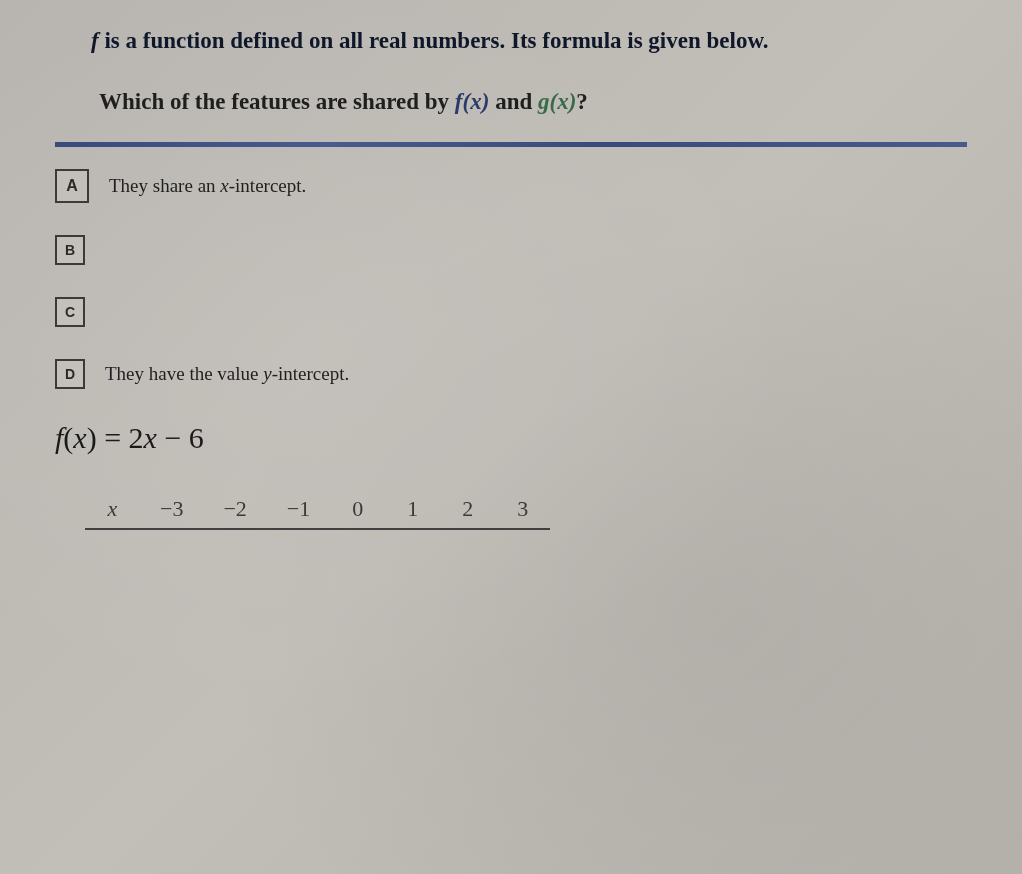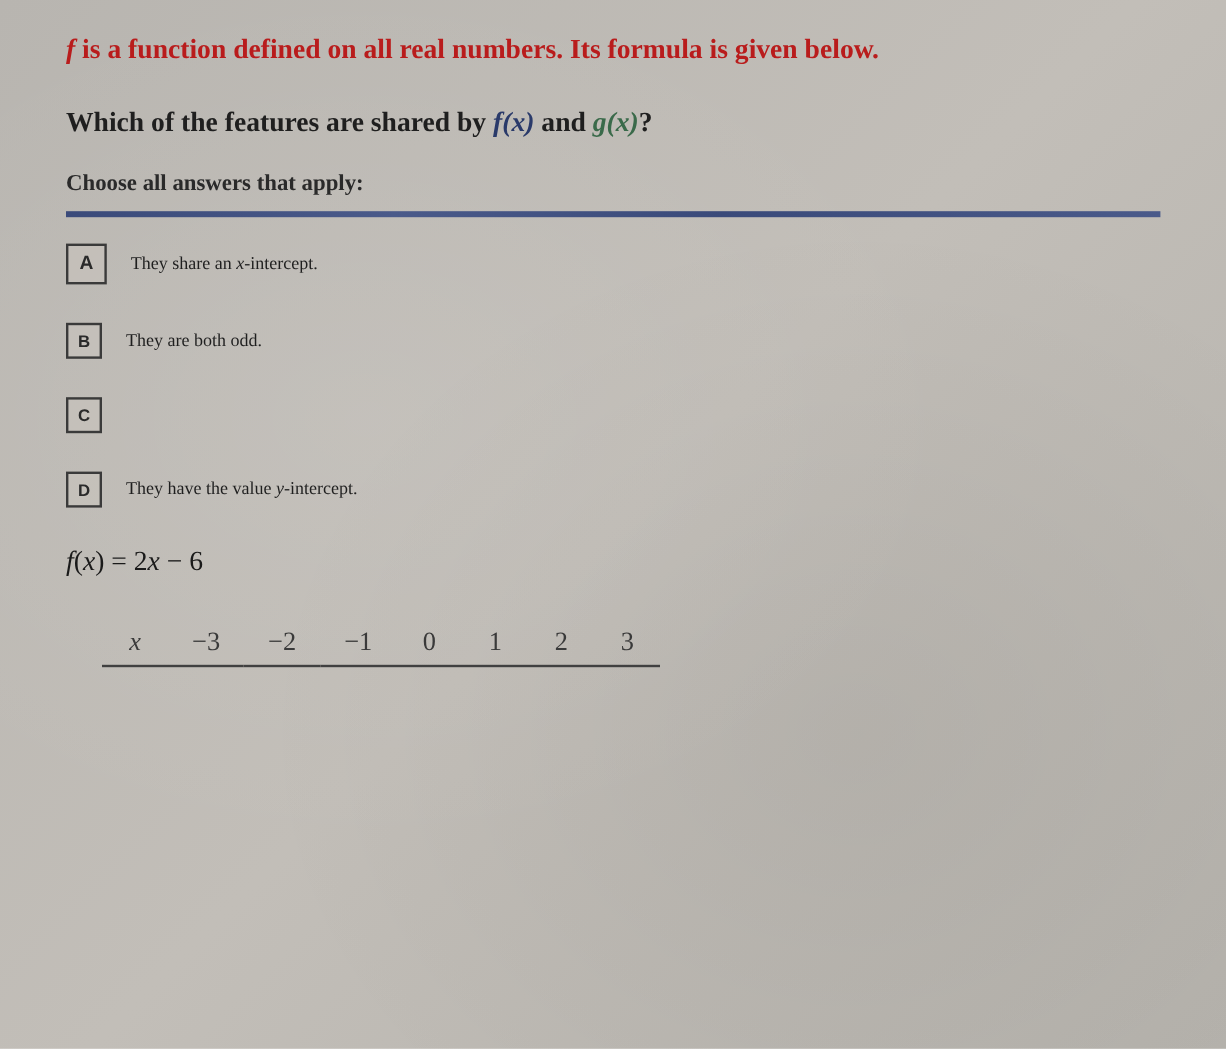--- a/index.html
+++ b/index.html
@@ -35,29 +35,31 @@
     .content {
       position: relative;
       z-index: 1;
     }
     
     .paragraph {
       font-size: 23px;
       font-weight: bold;
       line-height: 1.35;
       margin-bottom: 30px;
-      color: #b91c1c;
+      color: #0f172a;
+      margin-left: 36px;
     }
     
     .question {
       font-size: 23px;
       font-weight: bold;
       line-height: 1.35;
       margin-bottom: 25px;
       color: #1f1f1f;
+      margin-left: 44px;
     }
     
     .instruction {
       font-size: 19px;
       font-weight: bold;
       margin-bottom: 12px;
       color: #2a2a2a;
     }
     
     .divider {
@@ -92,26 +94,26 @@
     
     .option-b .option-box,
     .option-c .option-box,
     .option-d .option-box {
       width: 30px;
       height: 30px;
       font-size: 14px;
     }
     
     .option-text {
-      font-size: 15px;
+      font-size: 19px;
       color: #1f1f1f;
     }
     
     .formula {
-      font-size: 23px;
+      font-size: 30px;
       font-family: 'Times New Roman', serif;
       margin-top: 15px;
       margin-bottom: 35px;
       color: #1a1a1a;
     }
     
     .table-container {
       margin-left: 30px;
       display: inline-block;
     }
@@ -167,34 +169,32 @@
   
   <p class="paragraph">
     <span class="math-var">f</span><span> is a function defined on all real numbers. Its formula is given below.</span>
   </p>
   
   
   <p class="question">
     <span>Which of the features are shared by </span><span class="math-func-f"><span>f</span>(<span>x</span>)</span><span> and </span><span class="math-func-g"><span>g</span>(<span>x</span>)</span><span>?</span>
   </p>
   
-  <p class="instruction">Choose all answers that apply:</p>
   
   <div class="divider"></div>
   
   <div class="option option-a">
     <div class="option-box">A</div>
     <div class="option-text">
       <span>They share an </span><span class="math-var">x</span><span>-intercept.</span>
     </div>
   </div>
   
   <div class="option option-b">
     <div class="option-box">B</div>
-    <div class="option-text">They are both odd.</div>
   </div>
   
   <div class="option option-c">
     <div class="option-box">C</div>
   </div>
   
   <div class="option option-d">
     <div class="option-box">D</div>
     <div class="option-text">
       <span>They have the value </span><span class="math-var">y</span><span>-intercept.</span>

